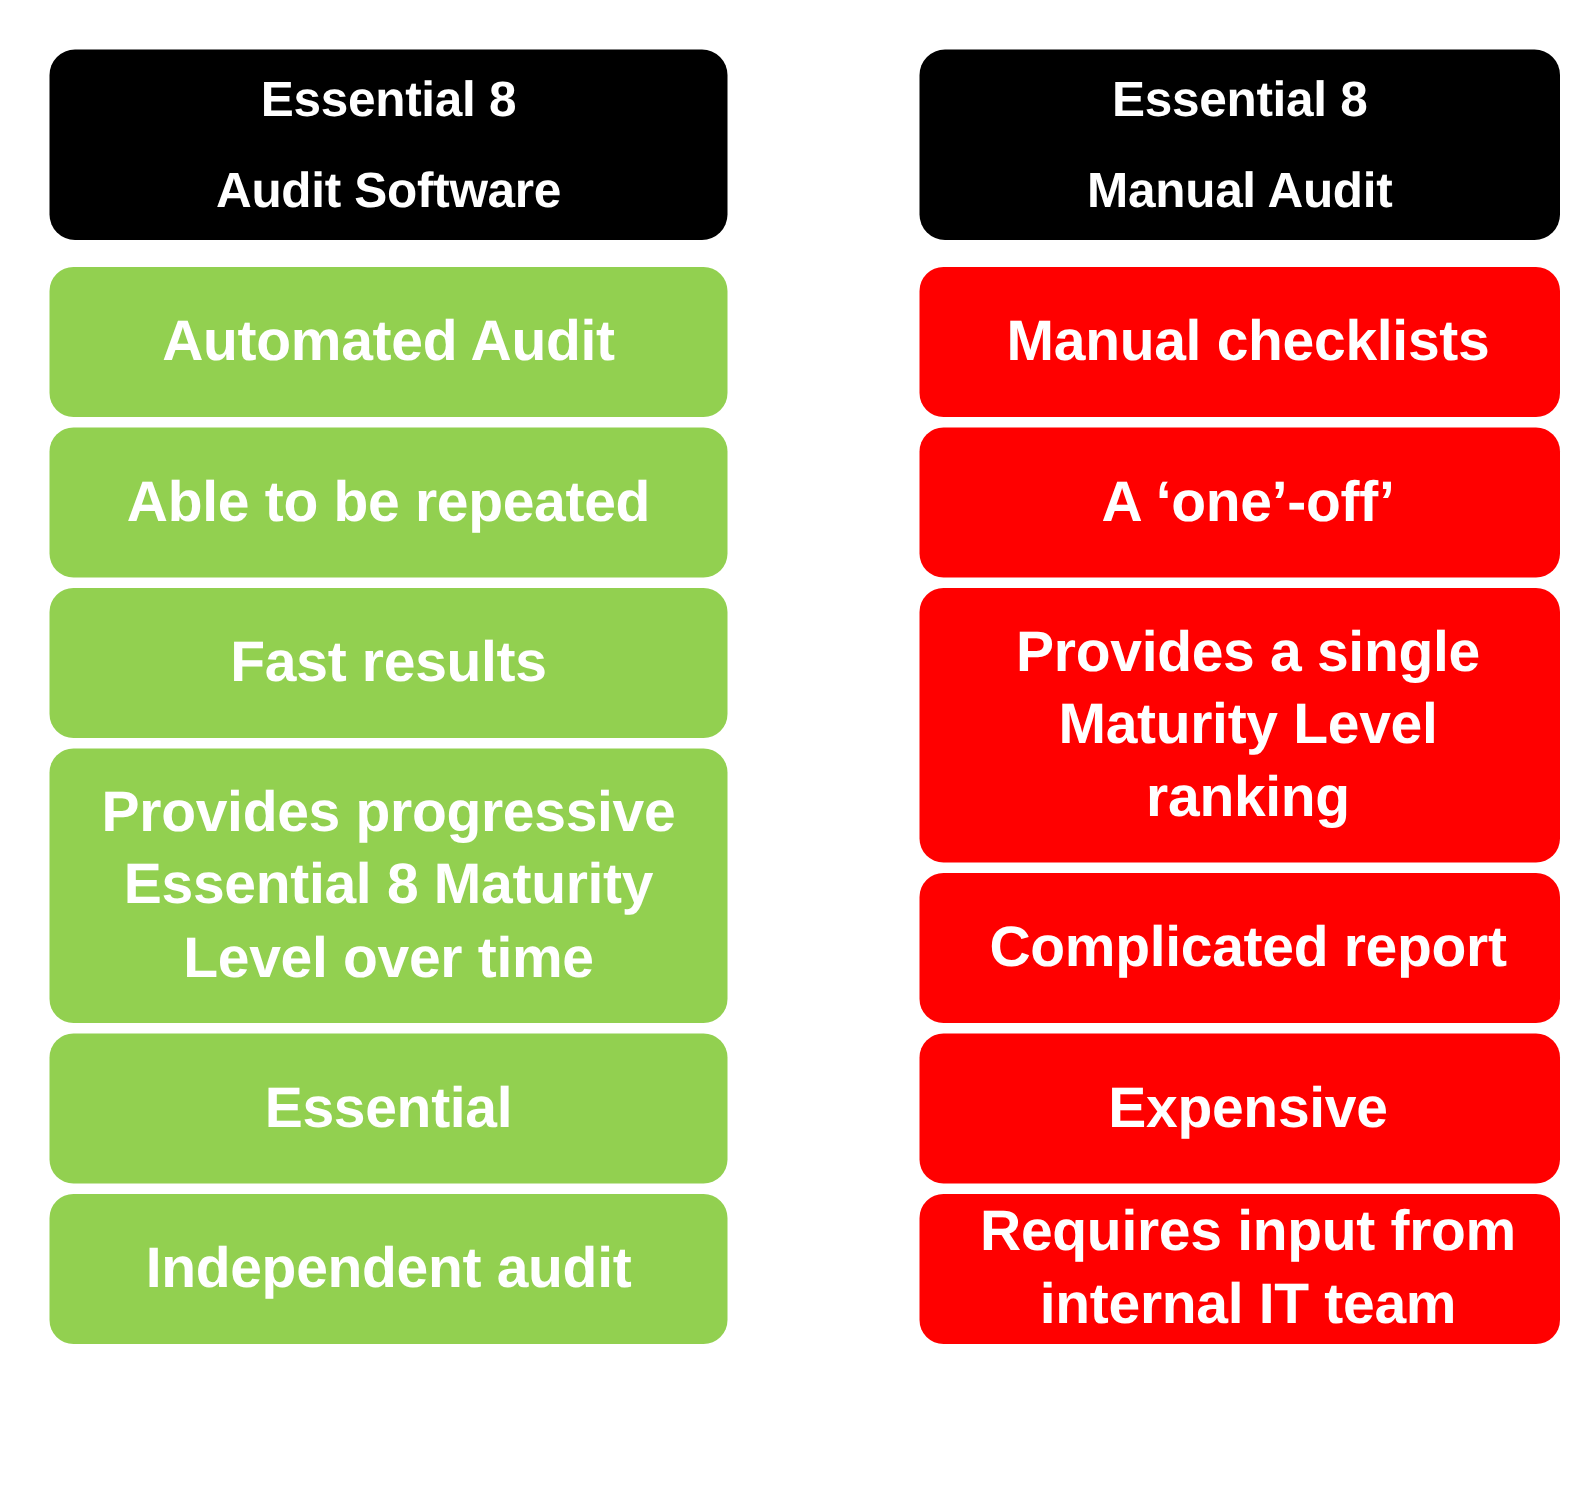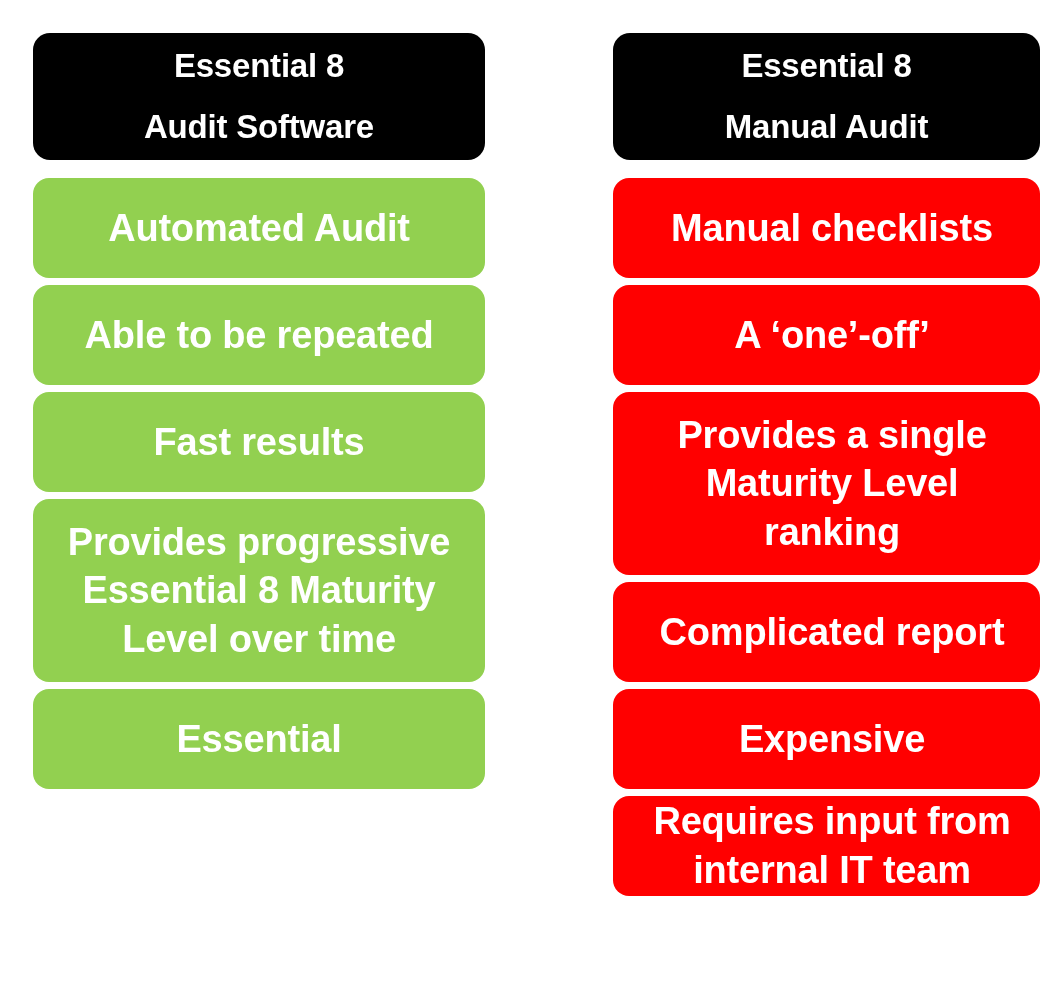--- a/index.html
+++ b/index.html
@@ -70,20 +70,21 @@
   <section class="col col-left">
     <div class="hdr">Essential 8
 Audit Software</div>
     <div class="box">Automated Audit</div>
     <div class="box">Able to be repeated</div>
     <div class="box">Fast results</div>
     <div class="box tall">Provides progressive
 Essential 8 Maturity
 Level over time</div>
     <div class="box">Essential</div>
+    <div class="box">Independent audit</div>
   </section>
 
   <section class="col col-right">
     <div class="hdr">Essential 8
 Manual Audit</div>
     <div class="box">Manual checklists</div>
     <div class="box">A ‘one’-off’</div>
     <div class="box tall">Provides a single
 Maturity Level
 ranking</div>

